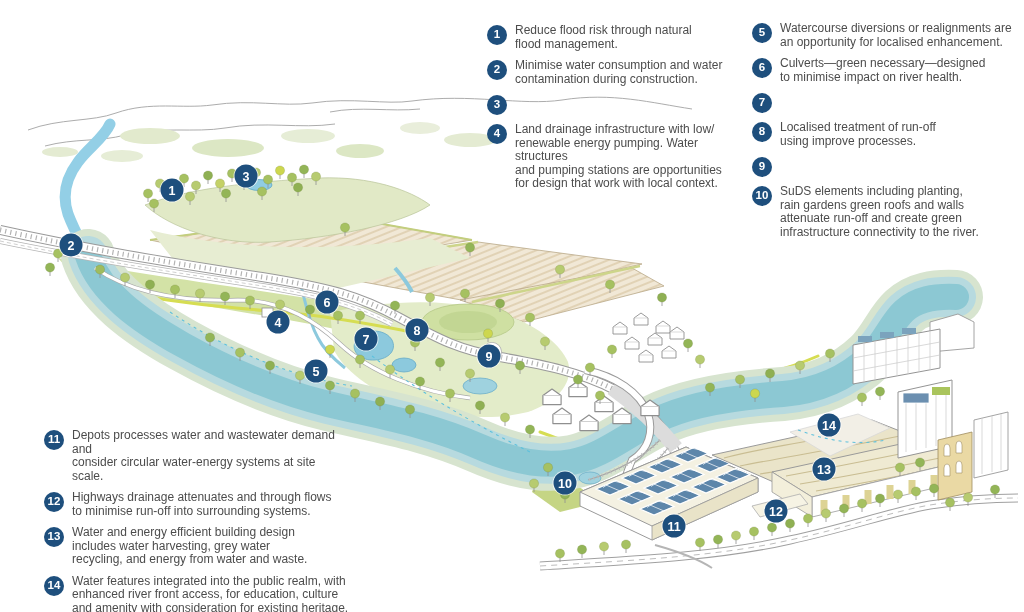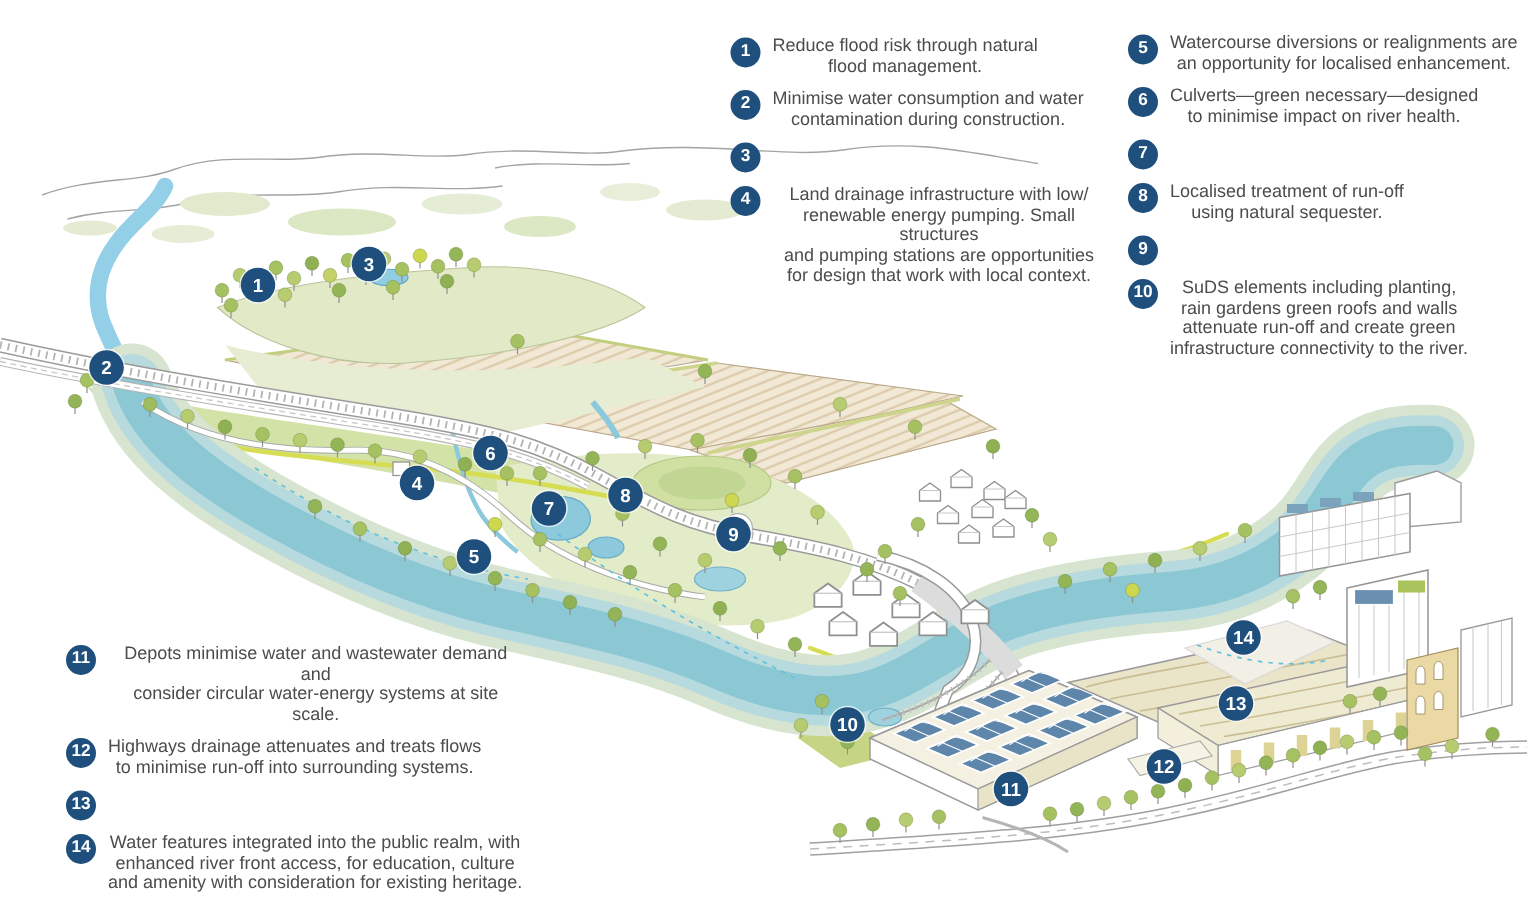--- a/index.html
+++ b/index.html
@@ -4,21 +4,21 @@
 <style>
   html,body{margin:0;padding:0;background:#fff;}
   .canvas{position:relative;width:1024px;height:612px;background:#fff;overflow:hidden;
           font-family:"Liberation Sans",sans-serif;}
   .illustration{position:absolute;left:0;top:0;}
   .legend-col{position:absolute;color:#4c4c4c;font-size:12px;line-height:13.5px;}
   .legend-item{display:flex;gap:8px;margin-bottom:8px;align-items:flex-start;}
   .badge{flex:0 0 auto;width:20px;height:20px;border-radius:50%;
          background:var(--marker,#1e4f7d);color:#fff;font-weight:bold;font-size:11.5px;
          display:flex;align-items:center;justify-content:center;margin-top:1px;}
-  .itext{white-space:pre-line;text-align:center;}
+  .itext{white-space:pre-line;}
   .marker{position:absolute;width:23px;height:23px;border-radius:50%;
           background:var(--marker,#1e4f7d);color:#fff;font-weight:bold;font-size:12.5px;
           display:flex;align-items:center;justify-content:center;
           transform:translate(-50%,-50%);box-shadow:0 0 0 1px rgba(255,255,255,.7);}
   #col-a{left:487px;top:24px;width:250px;}
   #col-b{left:752px;top:22px;width:262px;}
   #col-c{left:44px;top:429px;width:305px;}
 </style>
 </head>
 <body>
@@ -335,21 +335,21 @@
         <span class="badge">2</span>
         <span class="itext">Minimise water consumption and water
 contamination during construction.</span>
       </div>
       <div class="legend-item">
         <span class="badge">3</span>
       </div>
       <div class="legend-item">
         <span class="badge">4</span>
         <span class="itext">Land drainage infrastructure with low/
-renewable energy pumping. Small structures
+renewable energy pumping. Water structures
 and pumping stations are opportunities
 for design that work with local context.</span>
       </div>
     </div>
 <div class="legend-col" id="col-b">
       <div class="legend-item">
         <span class="badge">5</span>
         <span class="itext">Watercourse diversions or realignments are
 an opportunity for localised enhancement.</span>
       </div>
@@ -357,46 +357,49 @@
         <span class="badge">6</span>
         <span class="itext">Culverts—green necessary—designed
 to minimise impact on river health.</span>
       </div>
       <div class="legend-item">
         <span class="badge">7</span>
       </div>
       <div class="legend-item">
         <span class="badge">8</span>
         <span class="itext">Localised treatment of run-off
-using natural sequester.</span>
+using improve processes.</span>
       </div>
       <div class="legend-item">
         <span class="badge">9</span>
       </div>
       <div class="legend-item">
         <span class="badge">10</span>
         <span class="itext">SuDS elements including planting,
 rain gardens green roofs and walls
 attenuate run-off and create green
 infrastructure connectivity to the river.</span>
       </div>
     </div>
 <div class="legend-col" id="col-c">
       <div class="legend-item">
         <span class="badge">11</span>
-        <span class="itext">Depots minimise water and wastewater demand and
+        <span class="itext">Depots processes water and wastewater demand and
 consider circular water-energy systems at site scale.</span>
       </div>
       <div class="legend-item">
         <span class="badge">12</span>
-        <span class="itext">Highways drainage attenuates and treats flows
+        <span class="itext">Highways drainage attenuates and through flows
 to minimise run-off into surrounding systems.</span>
       </div>
       <div class="legend-item">
         <span class="badge">13</span>
+        <span class="itext">Water and energy efficient building design
+includes water harvesting, grey water
+recycling, and energy from water and waste.</span>
       </div>
       <div class="legend-item">
         <span class="badge">14</span>
         <span class="itext">Water features integrated into the public realm, with
 enhanced river front access, for education, culture
 and amenity with consideration for existing heritage.</span>
       </div>
     </div>
 
 <div class="marker" style="left: 172px; top: 190px;">1</div>

